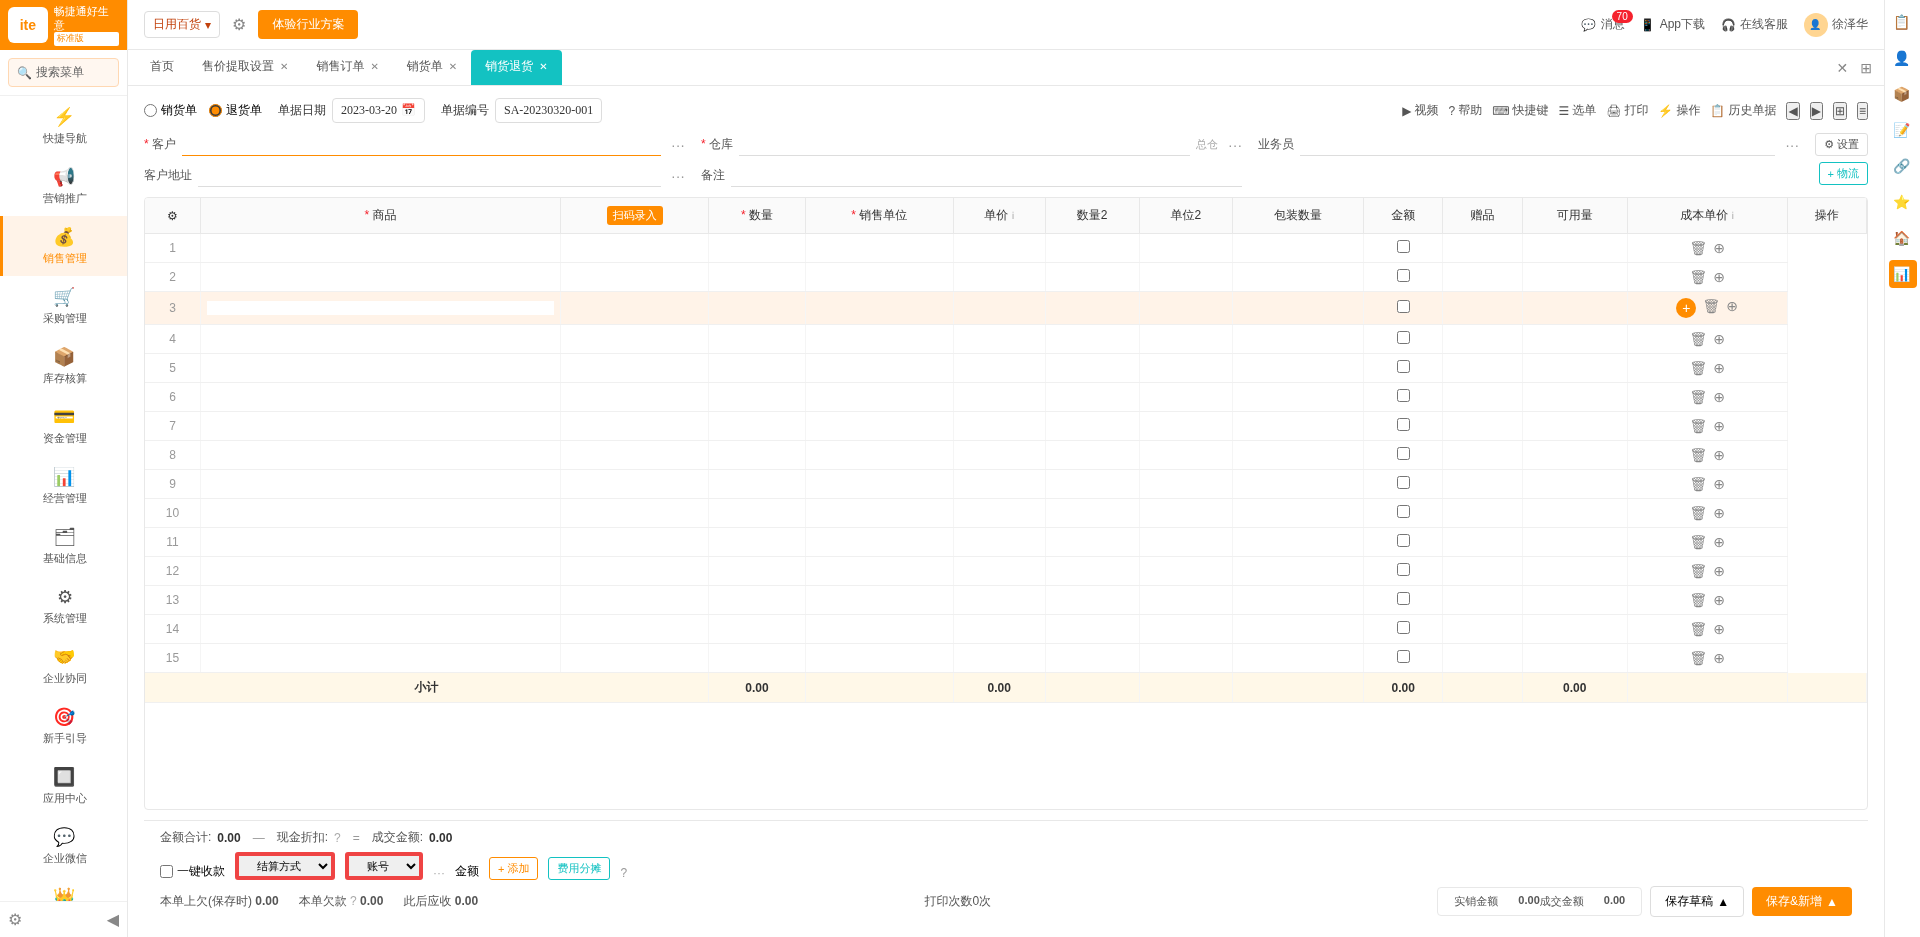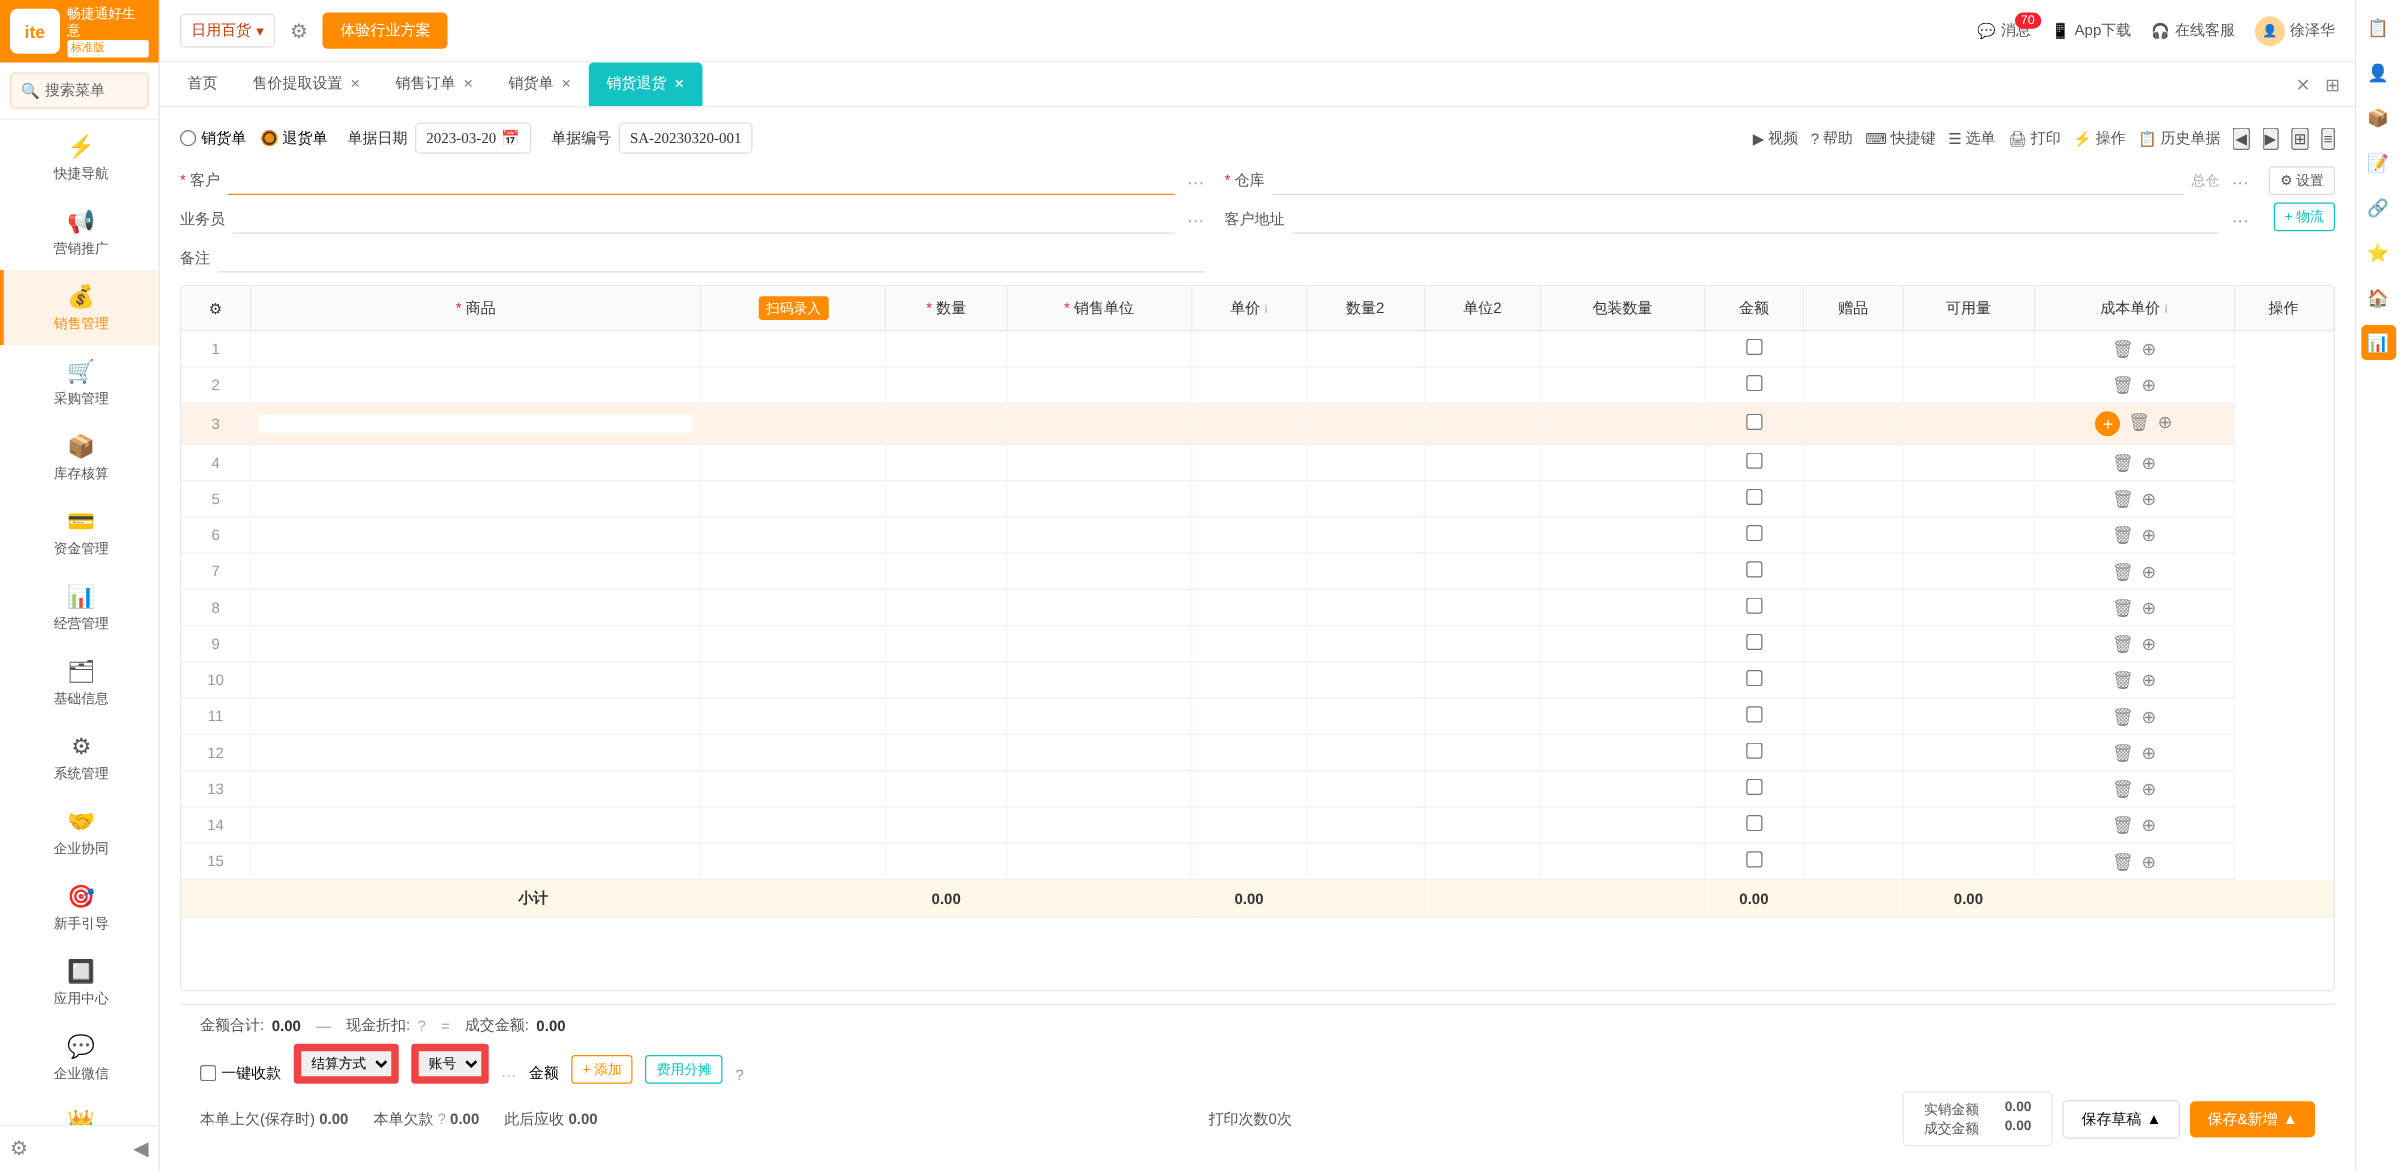--- a/index.html
+++ b/index.html
@@ -83,21 +83,21 @@
 
     
     .footer { background: #fff; border-top: 1px solid #e8e8e8; padding: 8px 16px; flex-shrink: 0; }
     .footer-row1 { display: flex; align-items: center; gap: 12px; font-size: 12px; color: #555; }
     .footer-sum { display: flex; align-items: center; gap: 6px; }
     .footer-minus { color: #999; }
     .footer-equals { color: #999; }
     .footer-amount { color: #333; font-weight: bold; }
     .footer-row2 { display: flex; align-items: flex-end; gap: 10px; margin-top: 6px; font-size: 12px; }
     .footer-checkbox { display: flex; align-items: center; gap: 4px; }
-    .footer-select { border: 6px solid #ef4444; border-radius: 3px; padding: 3px 4px; font-size: 11px; }
+    .footer-select { border: 4px solid #ef4444; border-radius: 3px; padding: 3px 14px; font-size: 11px; }
     .footer-add-btn { background: none; border: 1px solid #ff8c00; color: #ff8c00; border-radius: 3px; padding: 3px 8px; cursor: pointer; font-size: 11px; display: flex; align-items: center; gap: 3px; }
     .footer-split-btn { background: #fff; border: 1px solid #13c2c2; color: #13c2c2; border-radius: 3px; padding: 3px 8px; cursor: pointer; font-size: 11px; }
     .footer-help { color: #999; cursor: pointer; }
     .footer-row3 { display: flex; align-items: center; justify-content: space-between; margin-top: 6px; font-size: 12px; color: #555; }
     .footer-stats { display: flex; gap: 20px; }
     .footer-print { display: flex; align-items: center; gap: 4px; }
     .save-draft-btn { background: #fff; border: 1px solid #ddd; border-radius: 4px; padding: 6px 14px; font-size: 12px; cursor: pointer; display: flex; align-items: center; gap: 4px; }
     .save-new-btn { background: #ff8c00; color: #fff; border: none; border-radius: 4px; padding: 6px 14px; font-size: 12px; cursor: pointer; display: flex; align-items: center; gap: 4px; }
 
     
@@ -312,21 +312,21 @@
             <span>历史单据</span>
           </span>
           <button class="form-toolbar-item">◀</button>
           <button class="form-toolbar-item">▶</button>
           <button class="form-toolbar-item">⊞</button>
           <button class="form-toolbar-item">≡</button>
         </div>
       </div>
 
       <div style="display: flex; gap: 16px; align-items: flex-start; flex-wrap: wrap;">
-        <div style="flex: 1; display: grid; grid-template-columns: 1fr 1fr; gap: 8px 16px;">
+        <div style="flex: 1; display: grid; grid-template-columns: 1fr 1fr 1fr; gap: 8px 16px;">
           <div class="form-field">
             <span class="form-field-label"><span class="form-field-required">*</span> <span>客户</span></span>
             <input class="form-field-input" type="text" style="border-bottom-color: rgb(255, 140, 0);">
             <span class="form-field-dots">···</span>
           </div>
           <div class="form-field">
             <span class="form-field-label"><span class="form-field-required">*</span> <span>仓库</span></span>
             <input class="form-field-input" type="text" value="" style="">
             <span style="color: #aaa; font-size: 11px; white-space: nowrap;">总仓</span>
             <span class="form-field-dots">···</span>
@@ -764,21 +764,21 @@
             </span>
             <span>
               <span>此后应收</span>
               <span style="font-weight:bold;">0.00</span>
             </span>
           </div>
           <div class="footer-print">
             <span>打印次数0次</span>
           </div>
           <div style="display: flex; align-items: center; gap: 8px;">
-            <div style="background:#fff; border: 1px solid #e8e8e8; border-radius:4px; padding: 6px 16px; font-size:11px; display: flex; flex-direction:column; align-items:flex-end; min-width: 120px;">
+            <div style="background:#fff; border: 1px solid #e8e8e8; border-radius:4px; padding: 6px 16px; font-size:11px; display: flex; flex-direction:row; align-items:flex-end; min-width: 120px;">
               <div style="display:flex; justify-content:space-between; gap:20px; width:100%;">
                 <span>实销金额</span>
                 <span style="font-weight:bold;">0.00</span>
               </div>
               <div style="display:flex; justify-content:space-between; gap:20px; width:100%;">
                 <span>成交金额</span>
                 <span style="font-weight:bold;">0.00</span>
               </div>
             </div>
             <button class="save-draft-btn">

